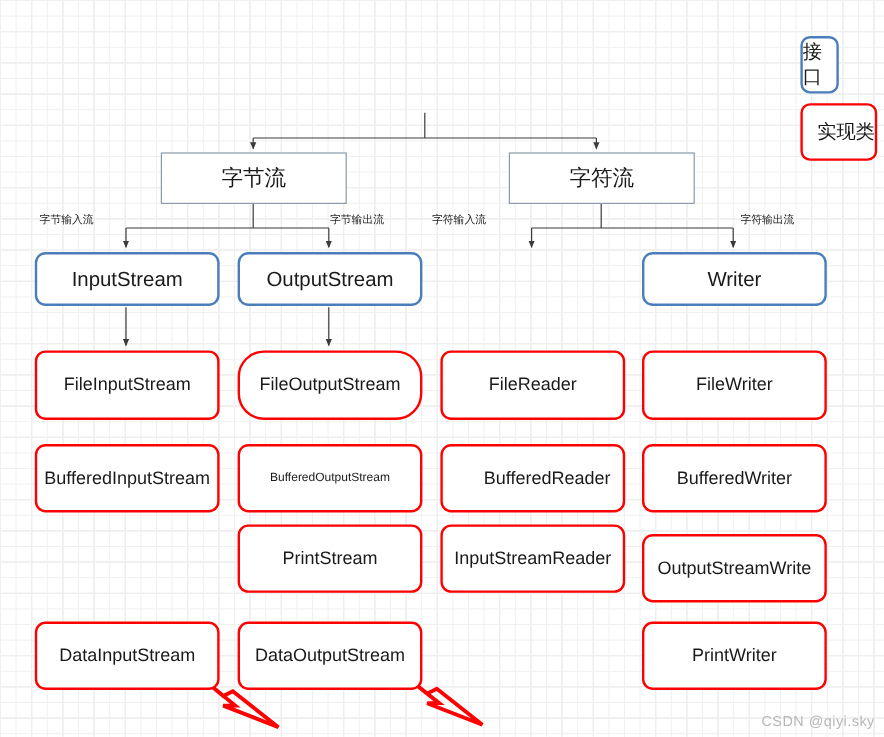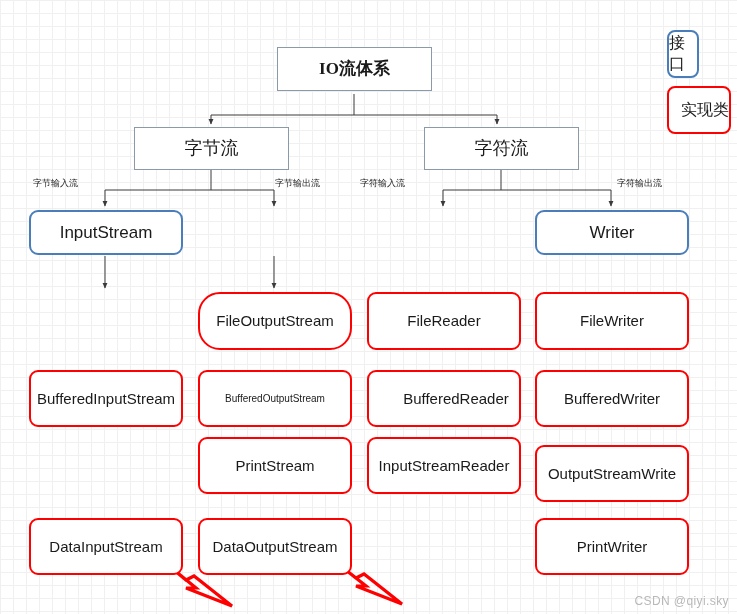--- a/index.html
+++ b/index.html
@@ -145,43 +145,46 @@
     </g>
   </svg>
 
   <div class="legend-box iface" style="left:667px; top:30px; width:32px; height:48px;">
     <span>接口</span>
   </div>
   <div class="legend-box impl" style="left:667px; top:86px; width:64px; height:48px;padding-left:12px;">
     <span>实现类</span>
   </div>
 
-  <div class="node root" style="left:277px; top:47px; width:155px; height:44px;">
-    <span>IO流体系</span>
-  </div>
 
   <div class="node group" style="left:134px; top:127px; width:155px; height:43px;">
     <span>字节流</span>
   </div>
   <div class="node group" style="left:424px; top:127px; width:155px; height:43px;">
     <span>字符流</span>
   </div>
 
   <div class="edge-label" style="left:33px; top:177px;">字节输入流</div>
   <div class="edge-label" style="left:275px; top:177px;">字节输出流</div>
   <div class="edge-label" style="left:360px; top:177px;">字符输入流</div>
   <div class="edge-label" style="left:617px; top:177px;">字符输出流</div>
 
   <div class="node iface" style="left:29px; top:210px; width:154px; height:45px;">
     <span>InputStream</span>
   </div>
+  <div class="node iface" style="left:198px; top:210px; width:154px; height:45px;">
+    <span>OutputStream</span>
+  </div>
   <div class="node iface" style="left:535px; top:210px; width:154px; height:45px;">
     <span>Writer</span>
   </div>
 
+  <div class="node impl" style="left:29px; top:292px; width:154px; height:58px;">
+    <span>FileInputStream</span>
+  </div>
   <div class="node impl" style="left:198px; top:292px; width:154px; height:58px;border-radius:22px;">
     <span>FileOutputStream</span>
   </div>
   <div class="node impl" style="left:367px; top:292px; width:154px; height:58px;">
     <span>FileReader</span>
   </div>
   <div class="node impl" style="left:535px; top:292px; width:154px; height:58px;">
     <span>FileWriter</span>
   </div>
 

